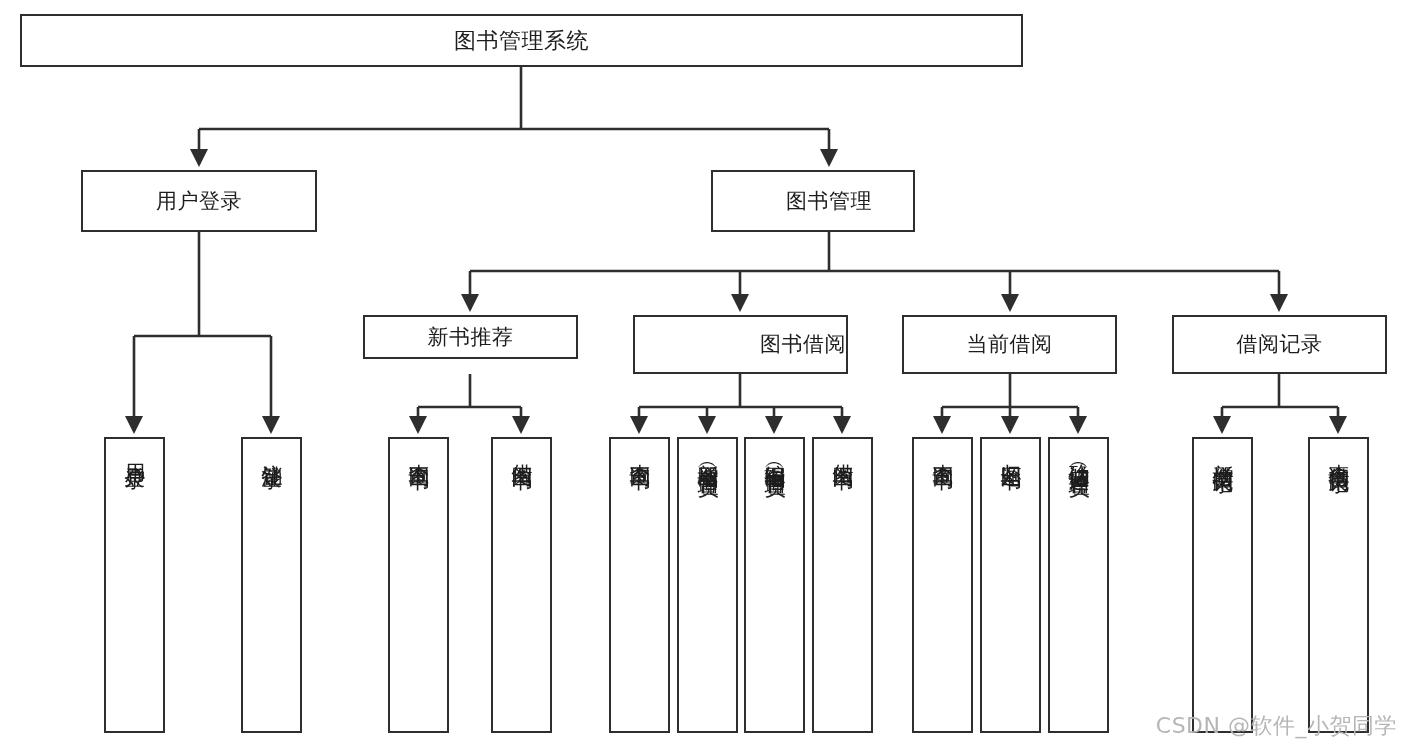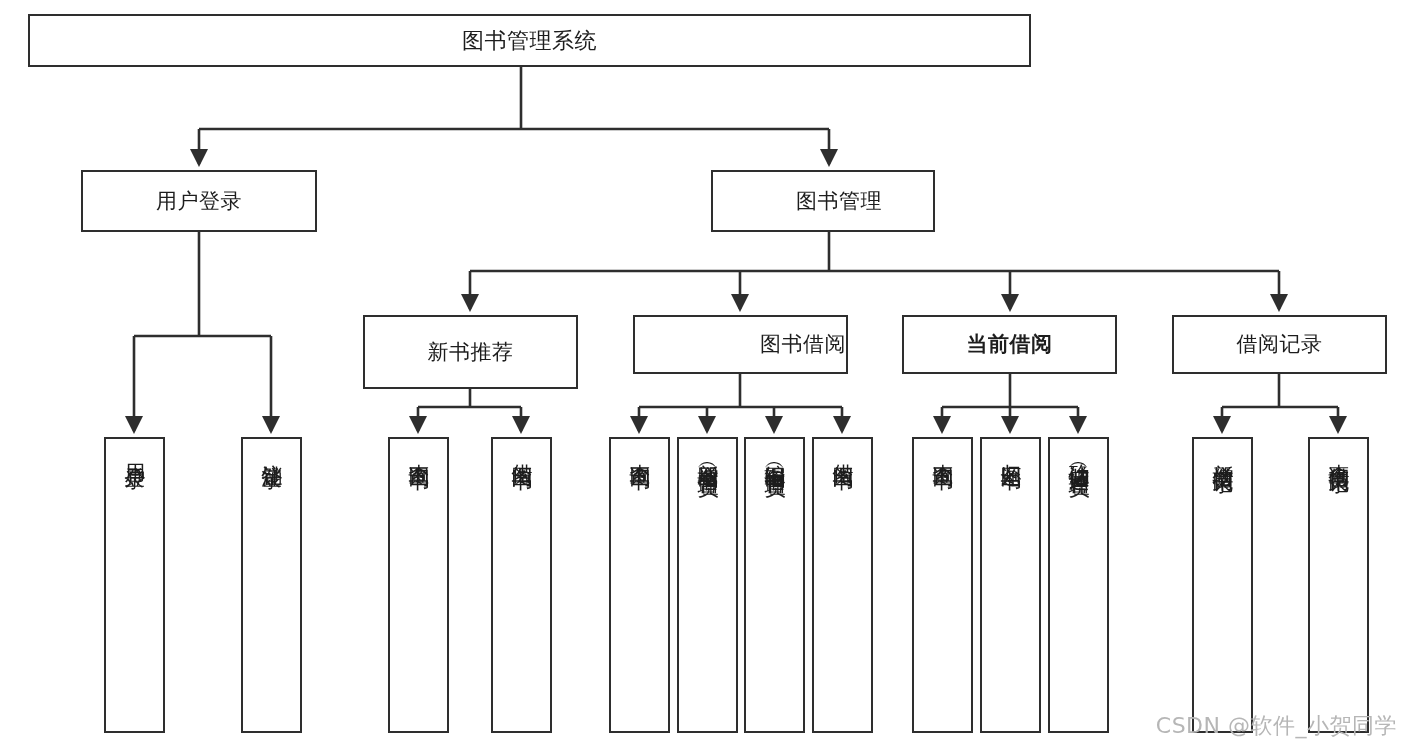--- a/index.html
+++ b/index.html
@@ -121,41 +121,41 @@
       <path d="M 1010 407 L 1010 431" marker-end="url(#arrow)"></path>
       <path d="M 1078 407 L 1078 431" marker-end="url(#arrow)"></path>
 
       <path d="M 1279 374 L 1279 407"></path>
       <path d="M 1222 407 L 1338 407"></path>
       <path d="M 1222 407 L 1222 431" marker-end="url(#arrow)"></path>
       <path d="M 1338 407 L 1338 431" marker-end="url(#arrow)"></path>
     </g>
   </svg>
 
-  <div class="node horiz" id="node-root" style="left:20px; top:14px; width:1003px; height:53px;margin-left:8px;">
+  <div class="node horiz" id="node-root" style="left:20px; top:14px; width:1003px; height:53px;">
     <span class="lbl">图书管理系统</span>
   </div>
 
   <div class="node horiz" style="left:81px; top:170px; width:236px; height:62px;">
     <span class="lbl">用户登录</span>
   </div>
 
-  <div class="node horiz" style="left:711px; top:170px; width:224px; height:62px;padding-left:32px;">
+  <div class="node horiz" style="left:711px; top:170px; width:204px; height:62px;padding-left:32px;">
     <span class="lbl">图书管理</span>
   </div>
 
-  <div class="node horiz" style="left:363px; top:315px; width:215px; height:74px;">
+  <div class="node horiz" style="left:363px; top:315px; width:215px; height:44px;">
     <span class="lbl">新书推荐</span>
   </div>
 
   <div class="node horiz" style="left:633px; top:315px; width:215px; height:59px;justify-content:flex-end;">
     <span class="lbl">图书借阅</span>
   </div>
 
-  <div class="node horiz" style="left:902px; top:315px; width:215px; height:59px;font-weight:bold;">
+  <div class="node horiz" style="left:902px; top:315px; width:215px; height:59px;">
     <span class="lbl">当前借阅</span>
   </div>
 
   <div class="node horiz" style="left:1172px; top:315px; width:215px; height:59px;justify-content:center;">
     <span class="lbl">借阅记录</span>
   </div>
 
   <div class="node vert" style="left:104px; top:437px; width:61px; height:296px;">
     <span class="lbl">用户登录</span>
   </div>

